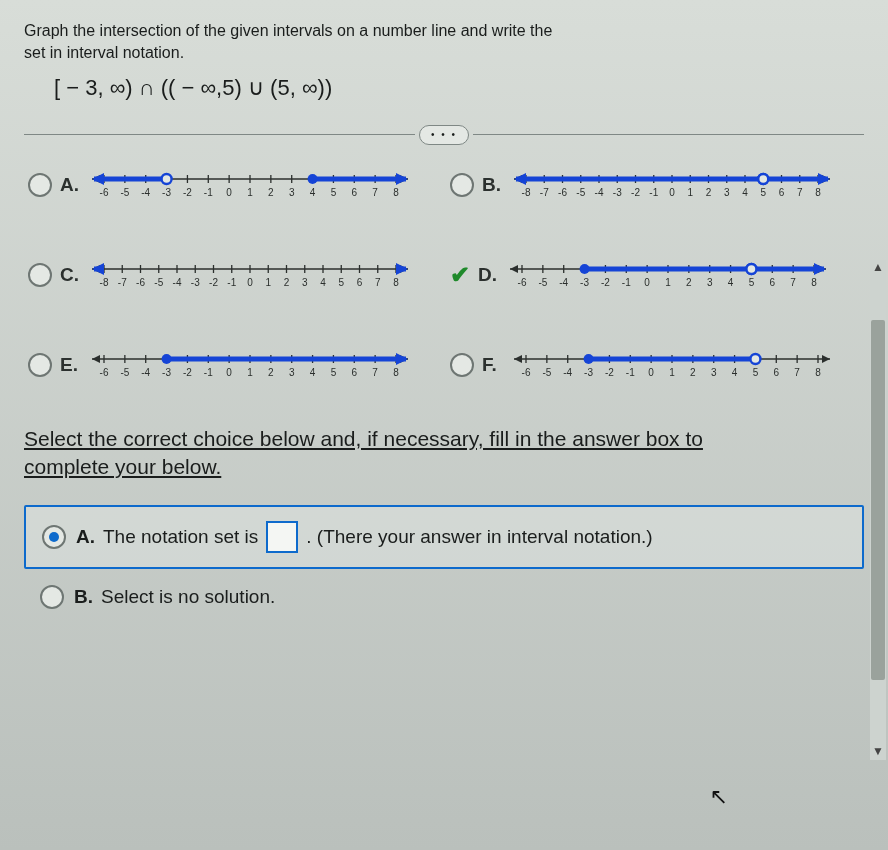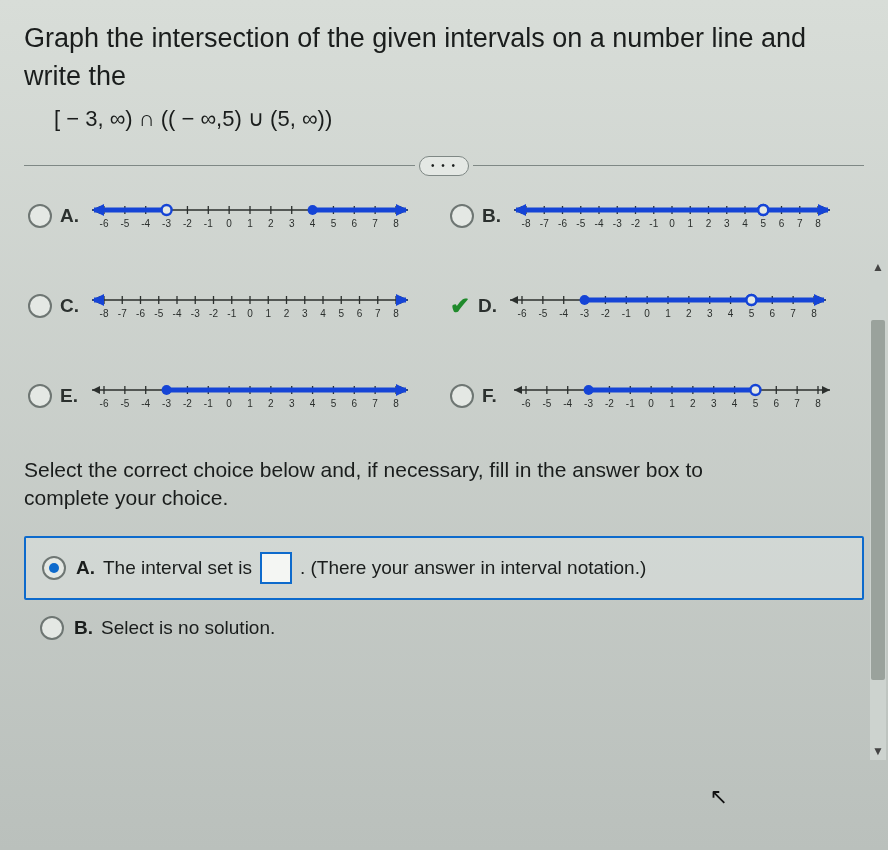--- a/index.html
+++ b/index.html
@@ -8,21 +8,21 @@
   background: linear-gradient(to bottom, #d8ddd8, #bac0bc);
   width: 888px;
   height: 850px;
   box-sizing: border-box;
   padding: 20px 24px;
   color: #1a1d1c;
   position: relative;
   overflow: hidden;
 }
 .question-text {
-  font-size: 27px;
+  font-size: 16px;
   line-height: 1.4;
   margin-bottom: 4px;
 }
 .expression {
   font-size: 22px;
   margin: 10px 0 24px 30px;
 }
 .divider-row {
   display: flex;
   align-items: center;
@@ -91,20 +91,21 @@
   color: #2b302e;
   width: 22px;
 }
 .num-line {
   width: 320px;
 }
 .select-text {
   font-size: 21px;
   line-height: 1.35;
   margin-bottom: 24px;
+  text-decoration: underline;
 }
 .choice-box {
   border: 2px solid #0d6acc;
   border-radius: 2px;
   padding: 14px 16px;
   display: flex;
   align-items: center;
   gap: 10px;
   margin-bottom: 12px;
   background: rgba(230,235,232,0.4);
@@ -166,20 +167,21 @@
   bottom: 40px;
   font-size: 22px;
   color: #111;
 }
 </style>
 </head>
 <body>
 
 <div class="question-text">
   <span>Graph the intersection of the given intervals on a number line and write the</span><br>
+  <span>set in interval notation.</span>
 </div>
 
 <div class="expression">[ − 3, ∞) ∩ (( − ∞,5) ∪ (5, ∞))</div>
 
 <div class="divider-row">
   <div class="divider-line"></div>
   <div class="ellipsis-btn">
     <span>• • •</span>
   </div>
   <div class="divider-line"></div>
@@ -460,28 +462,28 @@
         <line x1="76.57142857142857" y1="14" x2="243.42857142857142" y2="14" stroke="#1544d6" stroke-width="5"></line>
         <circle cx="76.57142857142857" cy="14" r="5" fill="#1544d6"></circle>
         <circle cx="243.42857142857142" cy="14" r="5" fill="#e4e8e4" stroke="#1544d6" stroke-width="2.4"></circle>
       </svg>
   </div>
 
 </div>
 
 <div class="select-text">
   <span>Select the correct choice below and, if necessary, fill in the answer box to</span><br>
-  <span>complete your choice.</span>
+  <span>complete your below.</span>
 </div>
 
 <div class="choice-box">
   <div class="radio checked-dot"></div>
   <div class="choice-text">
     <span class="bold-letter">A.</span>
-    <span>The interval set is</span>
+    <span>The notation set is</span>
     <span class="input-box"></span>
     <span>. (There your answer in interval notation.)</span>
   </div>
 </div>
 
 <div class="choice-row">
   <div class="radio"></div>
   <div class="choice-text">
     <span class="bold-letter">B.</span>
     <span>Select is no solution.</span>

